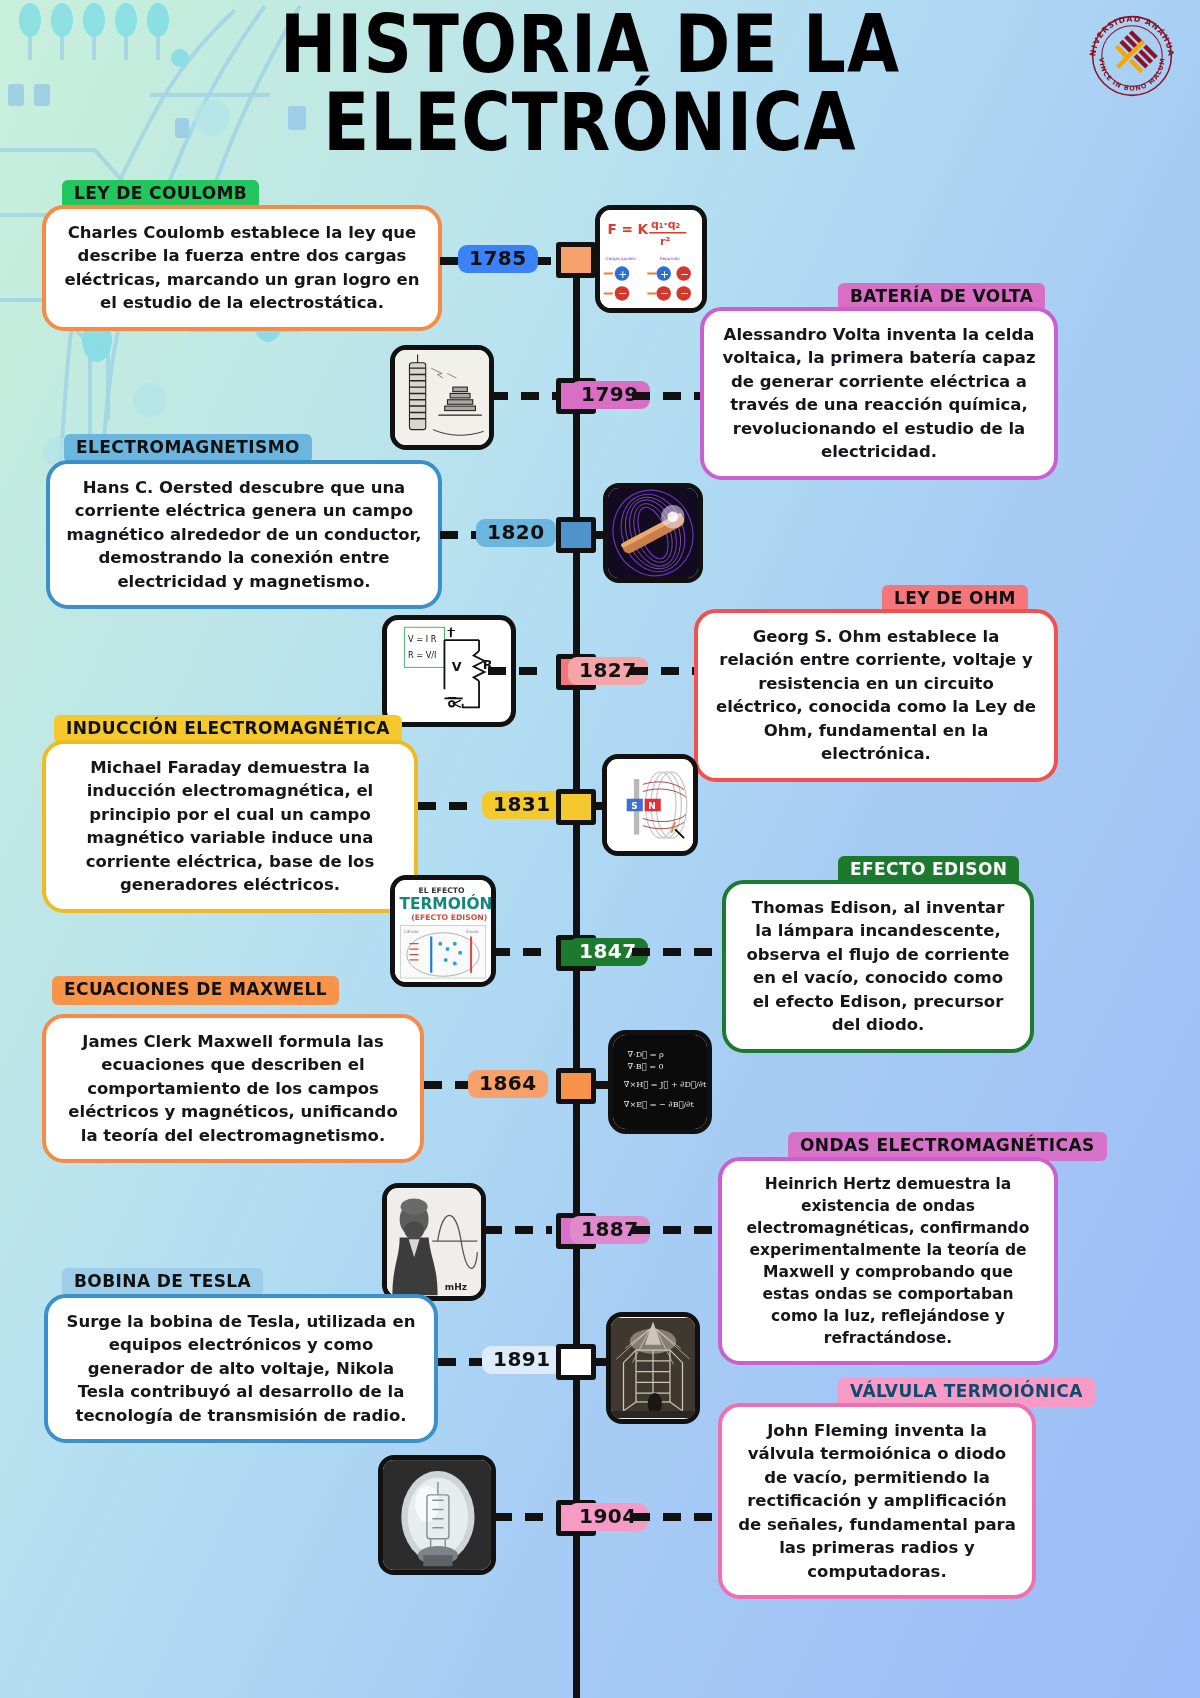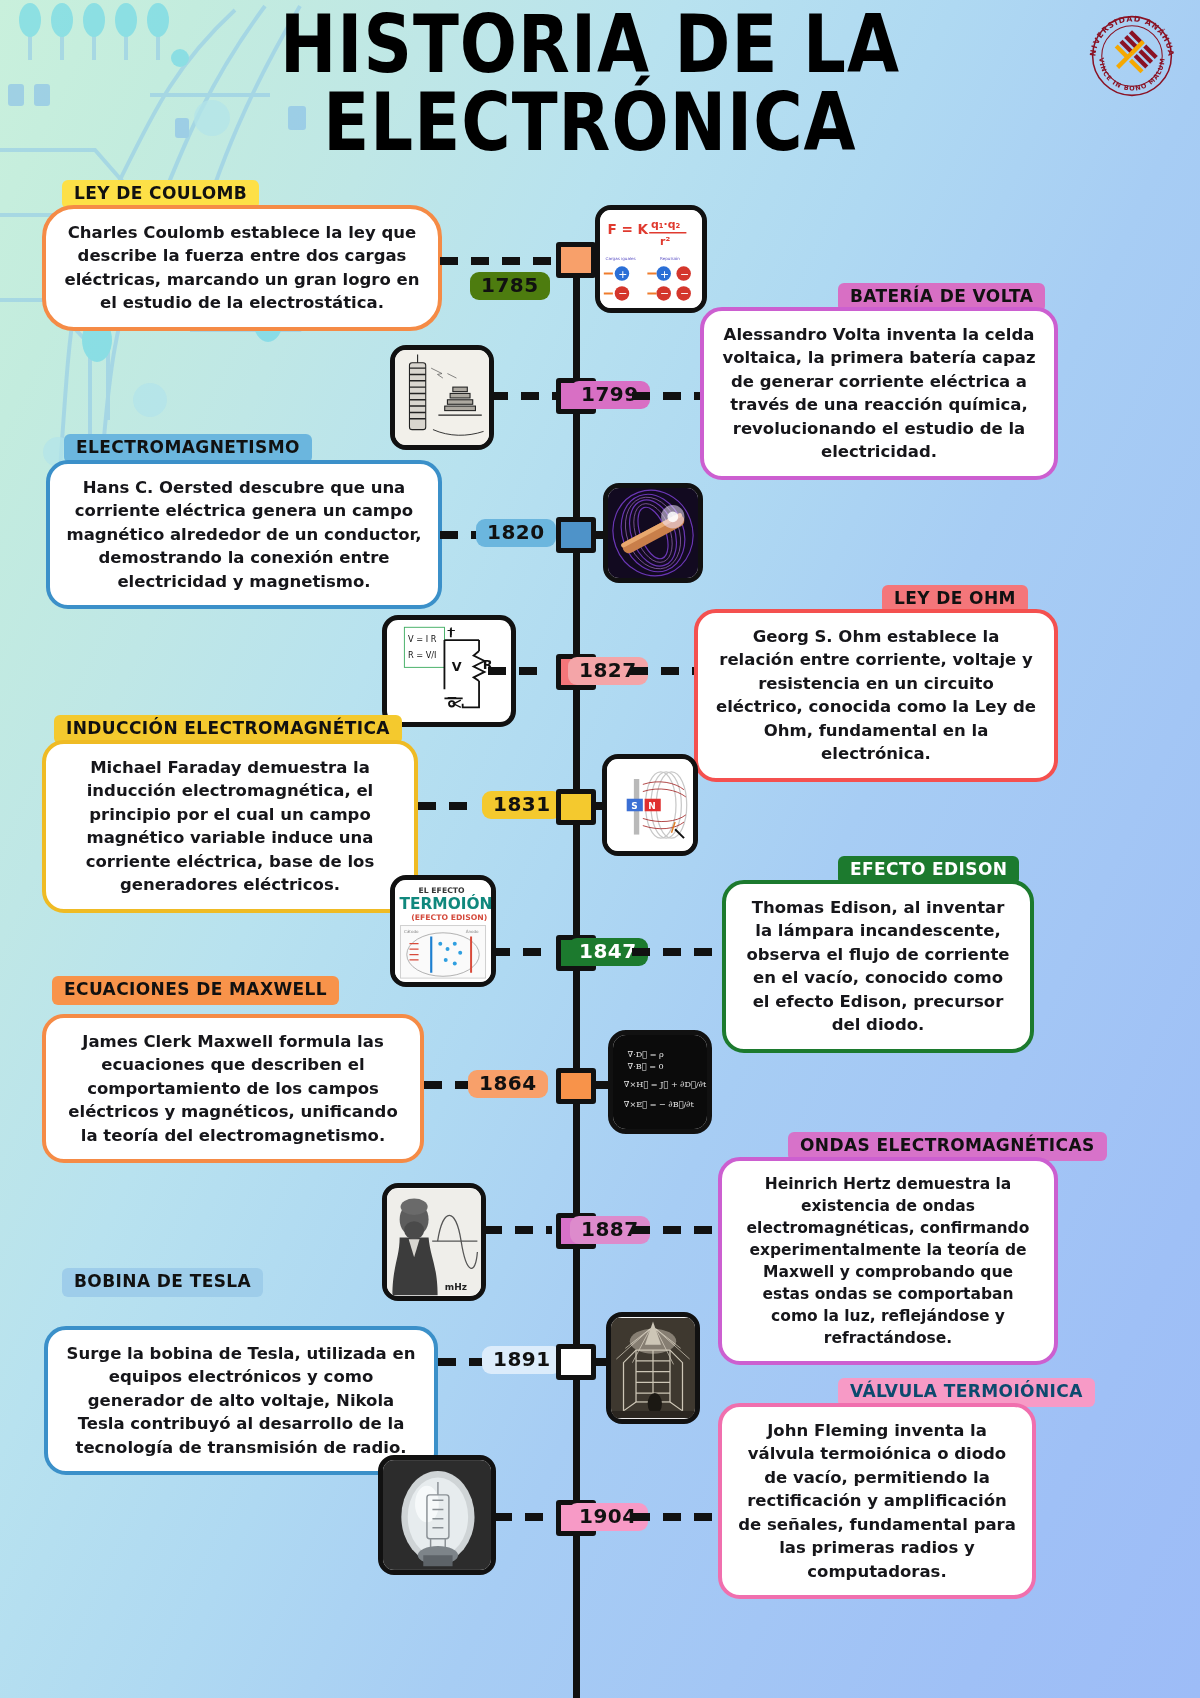--- a/index.html
+++ b/index.html
@@ -192,25 +192,25 @@
       <rect x="-4.5" y="2" width="4.5" height="17" fill="#f5a800"></rect>
       <rect x="-19" y="2" width="17" height="4.5" fill="#f5a800"></rect>
       <rect x="2" y="2" width="17" height="4.5" fill="#f5a800"></rect>
       <rect x="-4.5" y="-2.2" width="4.5" height="4.5" fill="#f5a800"></rect>
     </g>
   </svg>
 </div>
 
 <div id="spine"></div>
 
-<div class="chip" style="left:62px;top:180px;background:#fde047;color:#111;">LEY DE COULOMB</div>
-<div class="card" style="left:42px;top:205px;width:400px;border-color:#f58b46;border-radius:32px;">Charles Coulomb establece la ley que describe la fuerza entre dos cargas eléctricas, marcando un gran logro en el estudio de la electrostática.</div>
+<div class="chip" style="left:62px;top:180px;background:#22c55e;color:#111;">LEY DE COULOMB</div>
+<div class="card" style="left:42px;top:205px;width:400px;border-color:#f58b46;">Charles Coulomb establece la ley que describe la fuerza entre dos cargas eléctricas, marcando un gran logro en el estudio de la electrostática.</div>
 <div class="dash" style="left:440px;top:257px;width:120px;"></div>
 <div class="node" style="top:242px;background:#f8a06a;"></div>
-<div class="year" style="left:470px;top:245px;background:#4d7c0f;color:#111;margin-top:27px;">1785</div>
+<div class="year" style="left:458px;top:245px;background:#3b82f6;color:#111;">1785</div>
 <div class="dash" style="left:596px;top:257px;width:44px;"></div>
 <div class="tile" style="left:595px;top:205px;width:112px;height:108px;">
   <svg viewBox="0 0 112 108">
     <rect width="112" height="108" fill="#fff"></rect>
     <text x="8" y="26" font-size="15" font-weight="700" fill="#e03a2f" font-family="DejaVu Sans, sans-serif">F = K</text>
     <text x="56" y="20" font-size="12" font-weight="700" fill="#e03a2f" font-family="DejaVu Sans, sans-serif">q₁·q₂</text>
     <line x1="54" y1="25" x2="95" y2="25" stroke="#e03a2f" stroke-width="1.6"></line>
     <text x="66" y="39" font-size="12" font-weight="700" fill="#e03a2f" font-family="DejaVu Sans, sans-serif">r²</text>
     <text x="6" y="55" font-size="4.5" fill="#5a4fc4" font-family="DejaVu Sans, sans-serif">Cargas iguales</text>
     <text x="66" y="55" font-size="4.5" fill="#5a4fc4" font-family="DejaVu Sans, sans-serif">Repulsión</text>
@@ -438,21 +438,21 @@
   </svg>
 </div>
 <div class="dash" style="left:484px;top:1226px;width:68px;"></div>
 <div class="node" style="top:1213px;background:#d772c9;"></div>
 <div class="year" style="left:570px;top:1216px;background:#dd8bcc;color:#111;">1887</div>
 <div class="dash" style="left:632px;top:1226px;width:86px;"></div>
 <div class="chip" style="left:788px;top:1132px;background:#d772c9;color:#111;">ONDAS ELECTROMAGNÉTICAS</div>
 <div class="card" style="left:718px;top:1157px;width:340px;border-color:#cc5fd0;font-size:15.5px;">Heinrich Hertz demuestra la existencia de ondas electromagnéticas, confirmando experimentalmente la teoría de Maxwell y comprobando que estas ondas se comportaban como la luz, reflejándose y refractándose.</div>
 
 <div class="chip" style="left:62px;top:1268px;background:#9ecdea;color:#111;">BOBINA DE TESLA</div>
-<div class="card" style="left:44px;top:1294px;width:394px;border-color:#3b90c9;margin-top:32px;">Surge la bobina  de Tesla, utilizada en equipos electrónicos y como generador de alto voltaje, Nikola Tesla contribuyó al desarrollo de la tecnología de transmisión de radio.</div>
+<div class="card" style="left:44px;top:1294px;width:394px;border-color:#3b90c9;">Surge la bobina  de Tesla, utilizada en equipos electrónicos y como generador de alto voltaje, Nikola Tesla contribuyó al desarrollo de la tecnología de transmisión de radio.</div>
 <div class="dash" style="left:438px;top:1358px;width:48px;"></div>
 <div class="year" style="left:482px;top:1346px;background:#dcecfb;color:#111;">1891</div>
 <div class="node" style="top:1344px;background:#ffffff;"></div>
 <div class="dash" style="left:596px;top:1358px;width:24px;"></div>
 <div class="tile" style="left:606px;top:1312px;width:94px;height:112px;">
   <svg viewBox="0 0 94 112">
     <rect width="94" height="112" fill="#3e382f"></rect>
     <g fill="#ddd6c6" opacity=".9">
       <path d="M47 4 L56 30 L38 30 Z"></path>
       <ellipse cx="47" cy="26" rx="26" ry="14" opacity=".5"></ellipse>

